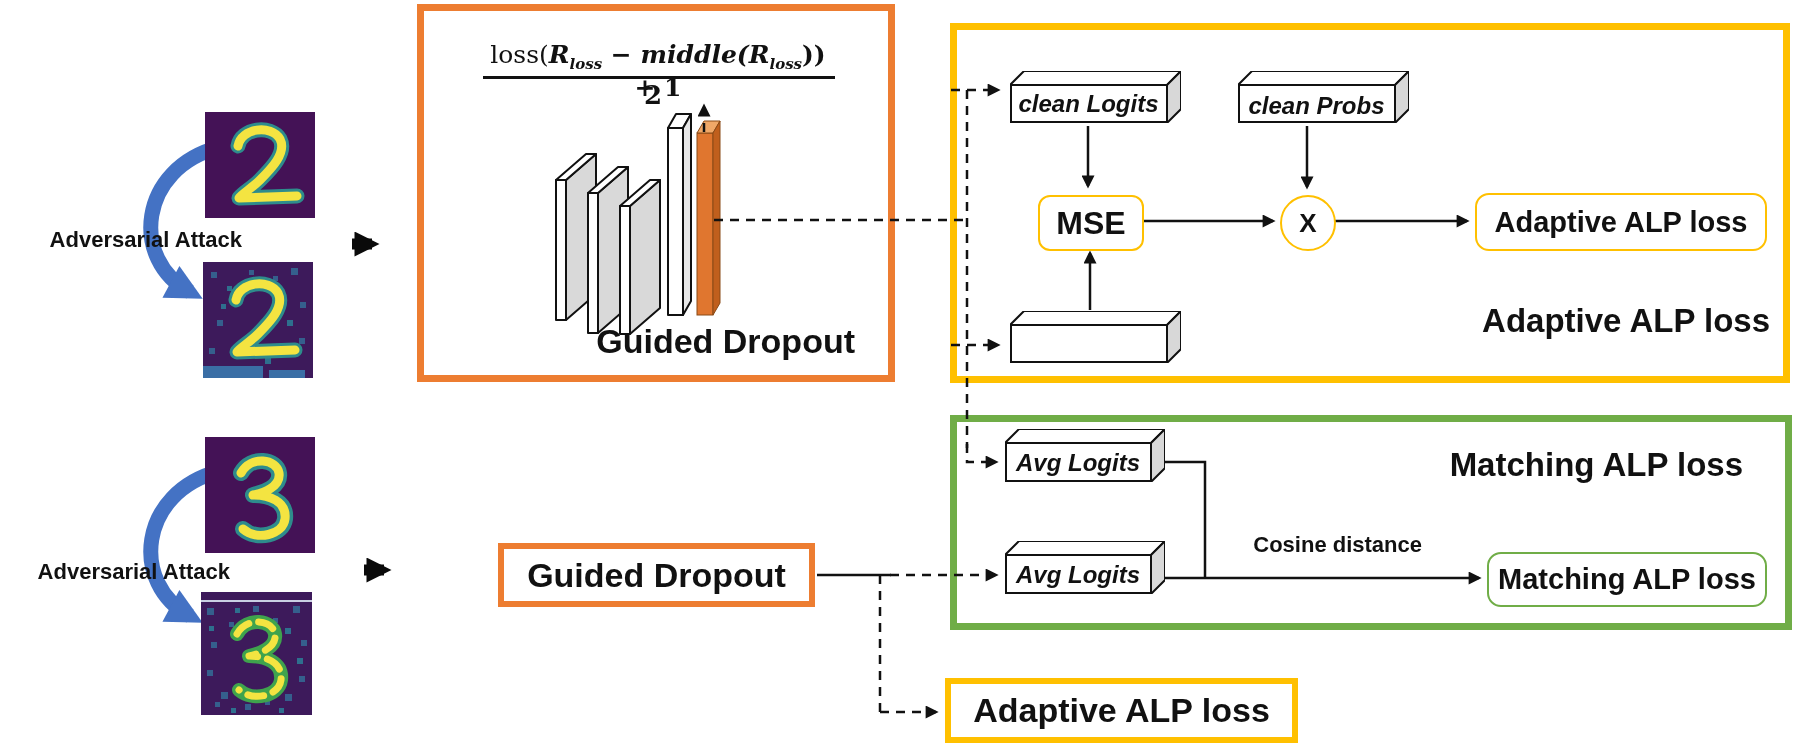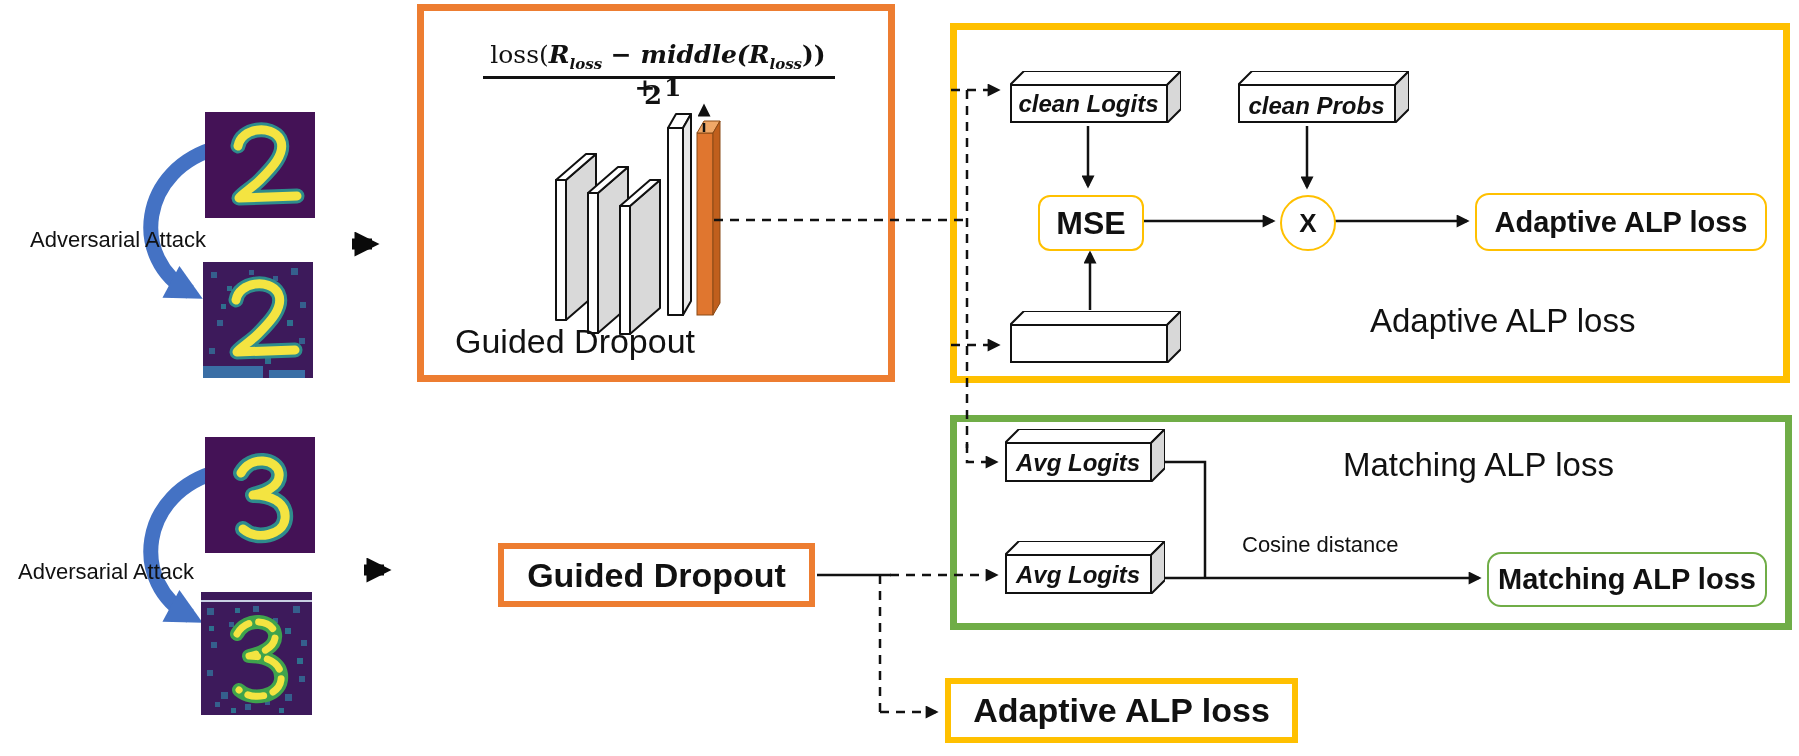--- a/index.html
+++ b/index.html
@@ -20,21 +20,21 @@
   .node.green{border:2.5px solid #70AD47;border-radius:12px;}
   .node.circle{border-radius:50%;}
 
   
   .box3d{position:absolute;z-index:2;font-style:italic;}
   .box3d svg{position:absolute;left:0;top:0;}
   .box3d .lbl{position:absolute;left:0;top:14px;right:14px;bottom:0;
               display:flex;align-items:center;justify-content:center;
               font-weight:bold;font-size:24px;}
 
-  .caption{position:absolute;font-weight:normal;text-align:left;z-index:2;}
+  .caption{position:absolute;font-weight:bold;text-align:right;z-index:2;}
   .t33{font-size:33px;}
   .t34{font-size:34px;}
   .t22{font-size:22px;}
 
   .bigbtn{position:absolute;display:flex;align-items:center;justify-content:center;
           background:#fff;font-weight:bold;font-size:34px;z-index:2;}
   .bigbtn.orange{border:6px solid #ED7D31;}
   .bigbtn.yellow{border:6px solid #FFC000;}
 
   

